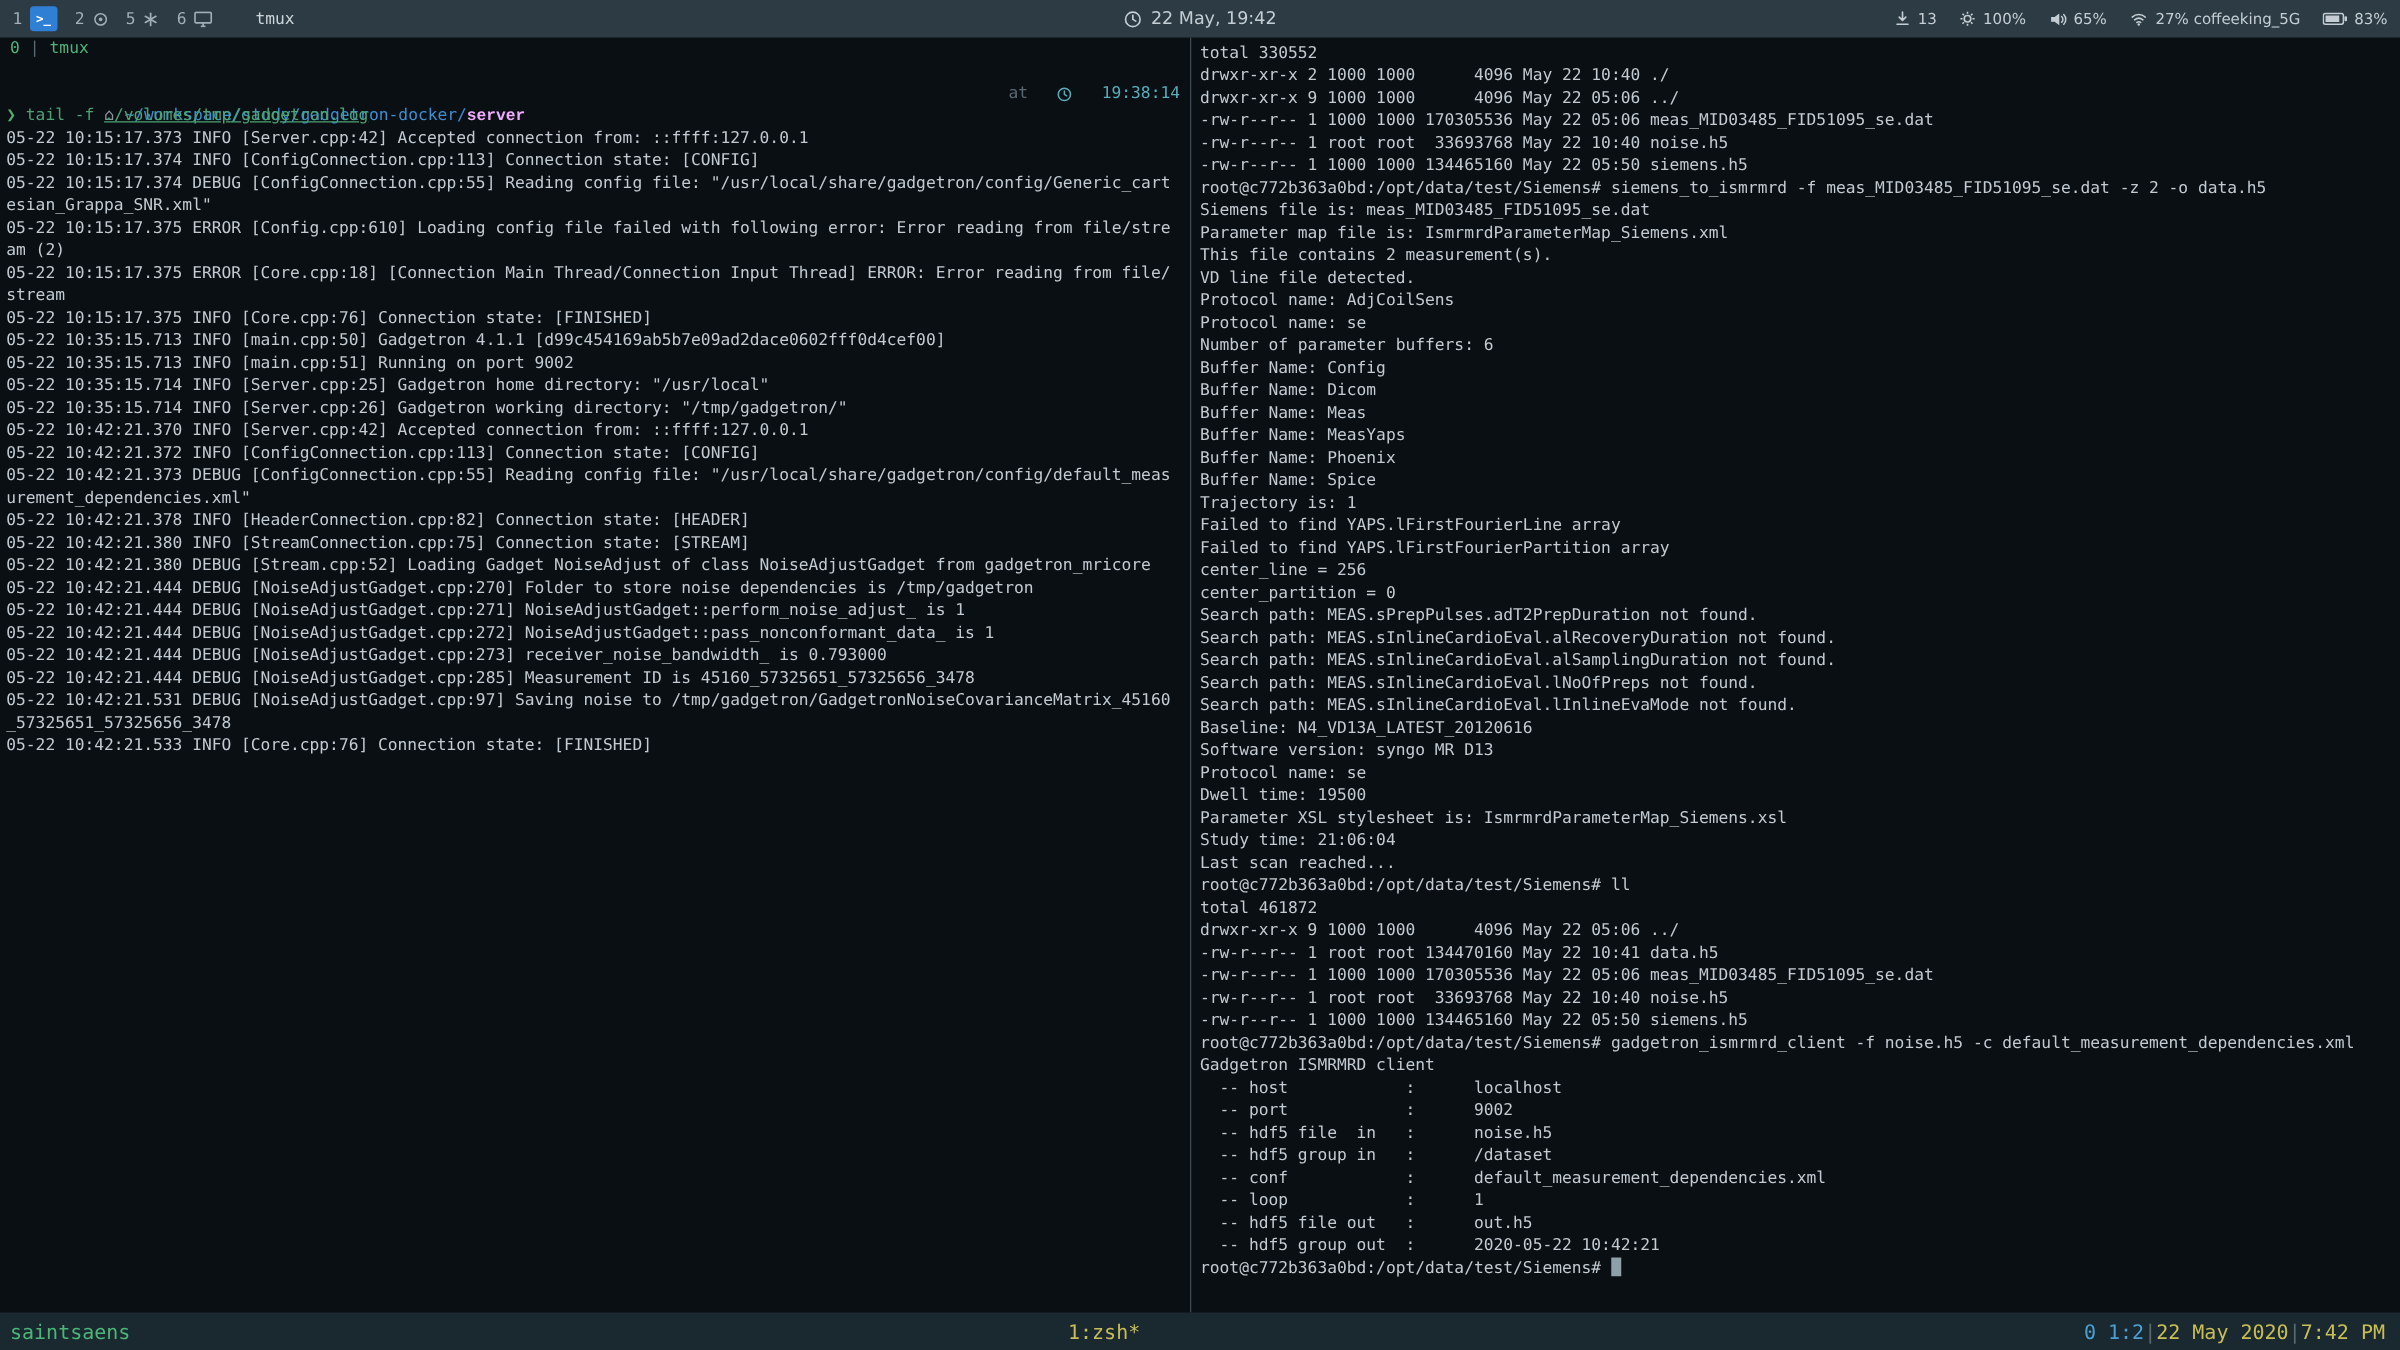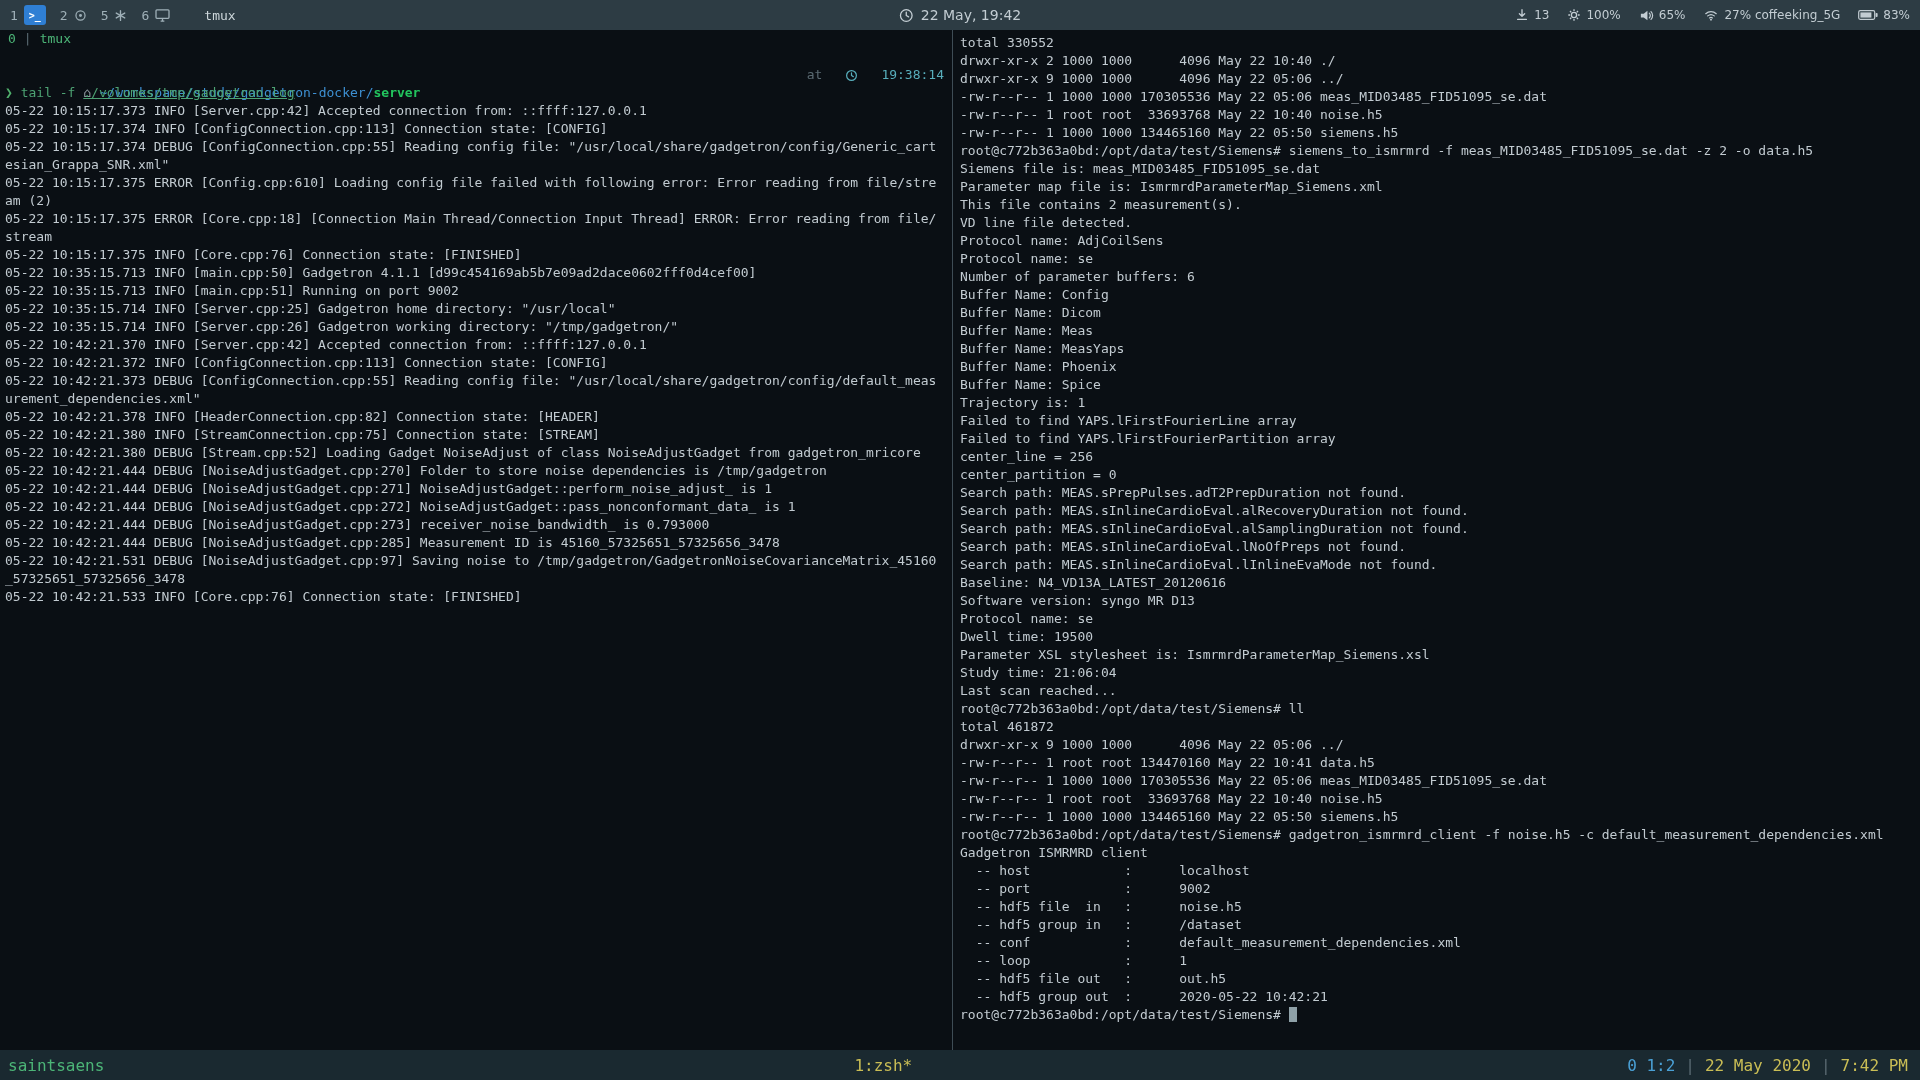--- a/index.html
+++ b/index.html
@@ -33,39 +33,39 @@
   .pane-right { flex:1 1 auto; padding:4px 0 0 7px; }
   .t-line { height:18px; white-space:pre; }
 
   .inner-status { height:18px; display:flex; gap:8px; padding-left:3px; }
   .g   { color:var(--green,#4cb577); }
   .dim { color:var(--dim,#5a6a72); }
 
   .prompt-line { height:18px; display:flex; justify-content:space-between; padding-right:8px; white-space:pre; }
   .p-sym { color:#8b969c; margin-right:8px; font-family:"DejaVu Sans",sans-serif; }
   .p-path { color:var(--path-blue,#3d8fd1); }
-  .p-cur { color:#22c55e; font-weight:bold; }
+  .p-cur { color:#f0abfc; font-weight:bold;font-family:Liberation Mono, monospace; }
   .p-right { display:flex; align-items:center; gap:23px; }
   .p-time { color:var(--cyan,#58aebc); }
   .p-clock { color:var(--cyan,#58aebc); display:inline-flex; align-items:center; }
 
   .cmd-line { height:18px; white-space:pre; }
   .c-sym { color:#50b06c; }
   .c-txt { color:var(--cmd-green,#4da273); }
   .c-arg { color:var(--cmd-green,#4da273); text-decoration:underline; }
 
   .cursor { display:inline-block; width:8px; height:15px; background:#8fa1a8; margin-bottom:-3px; }
 
   
   .statusbar { flex:0 0 25px; height:25px; background:var(--statusbar-bg,#1a2930);
                display:flex; align-items:center; position:relative;
                font-family:"DejaVu Sans Mono",monospace; font-size:16px; padding:15px 8px; }
   .sb-session { color:var(--green,#50b878); }
   .sb-window { position:absolute; left:44.5%; color:var(--yellow,#c9bd55); }
-  .sb-right { margin-left:auto; display:flex; align-items:center; gap:10px; padding-right:4px; }
+  .sb-right { margin-left:auto; display:flex; align-items:center; padding-right:4px; }
   .sb-pane { color:var(--blue,#4aa0d5); }
   .sb-sep { color:var(--dim,#5a6a72); }
   .sb-date,.sb-time { color:var(--yellow,#c9bd55); }
 </style>
 </head>
 <body>
 
 <div class="screen">
 
   <header class="topbar">

